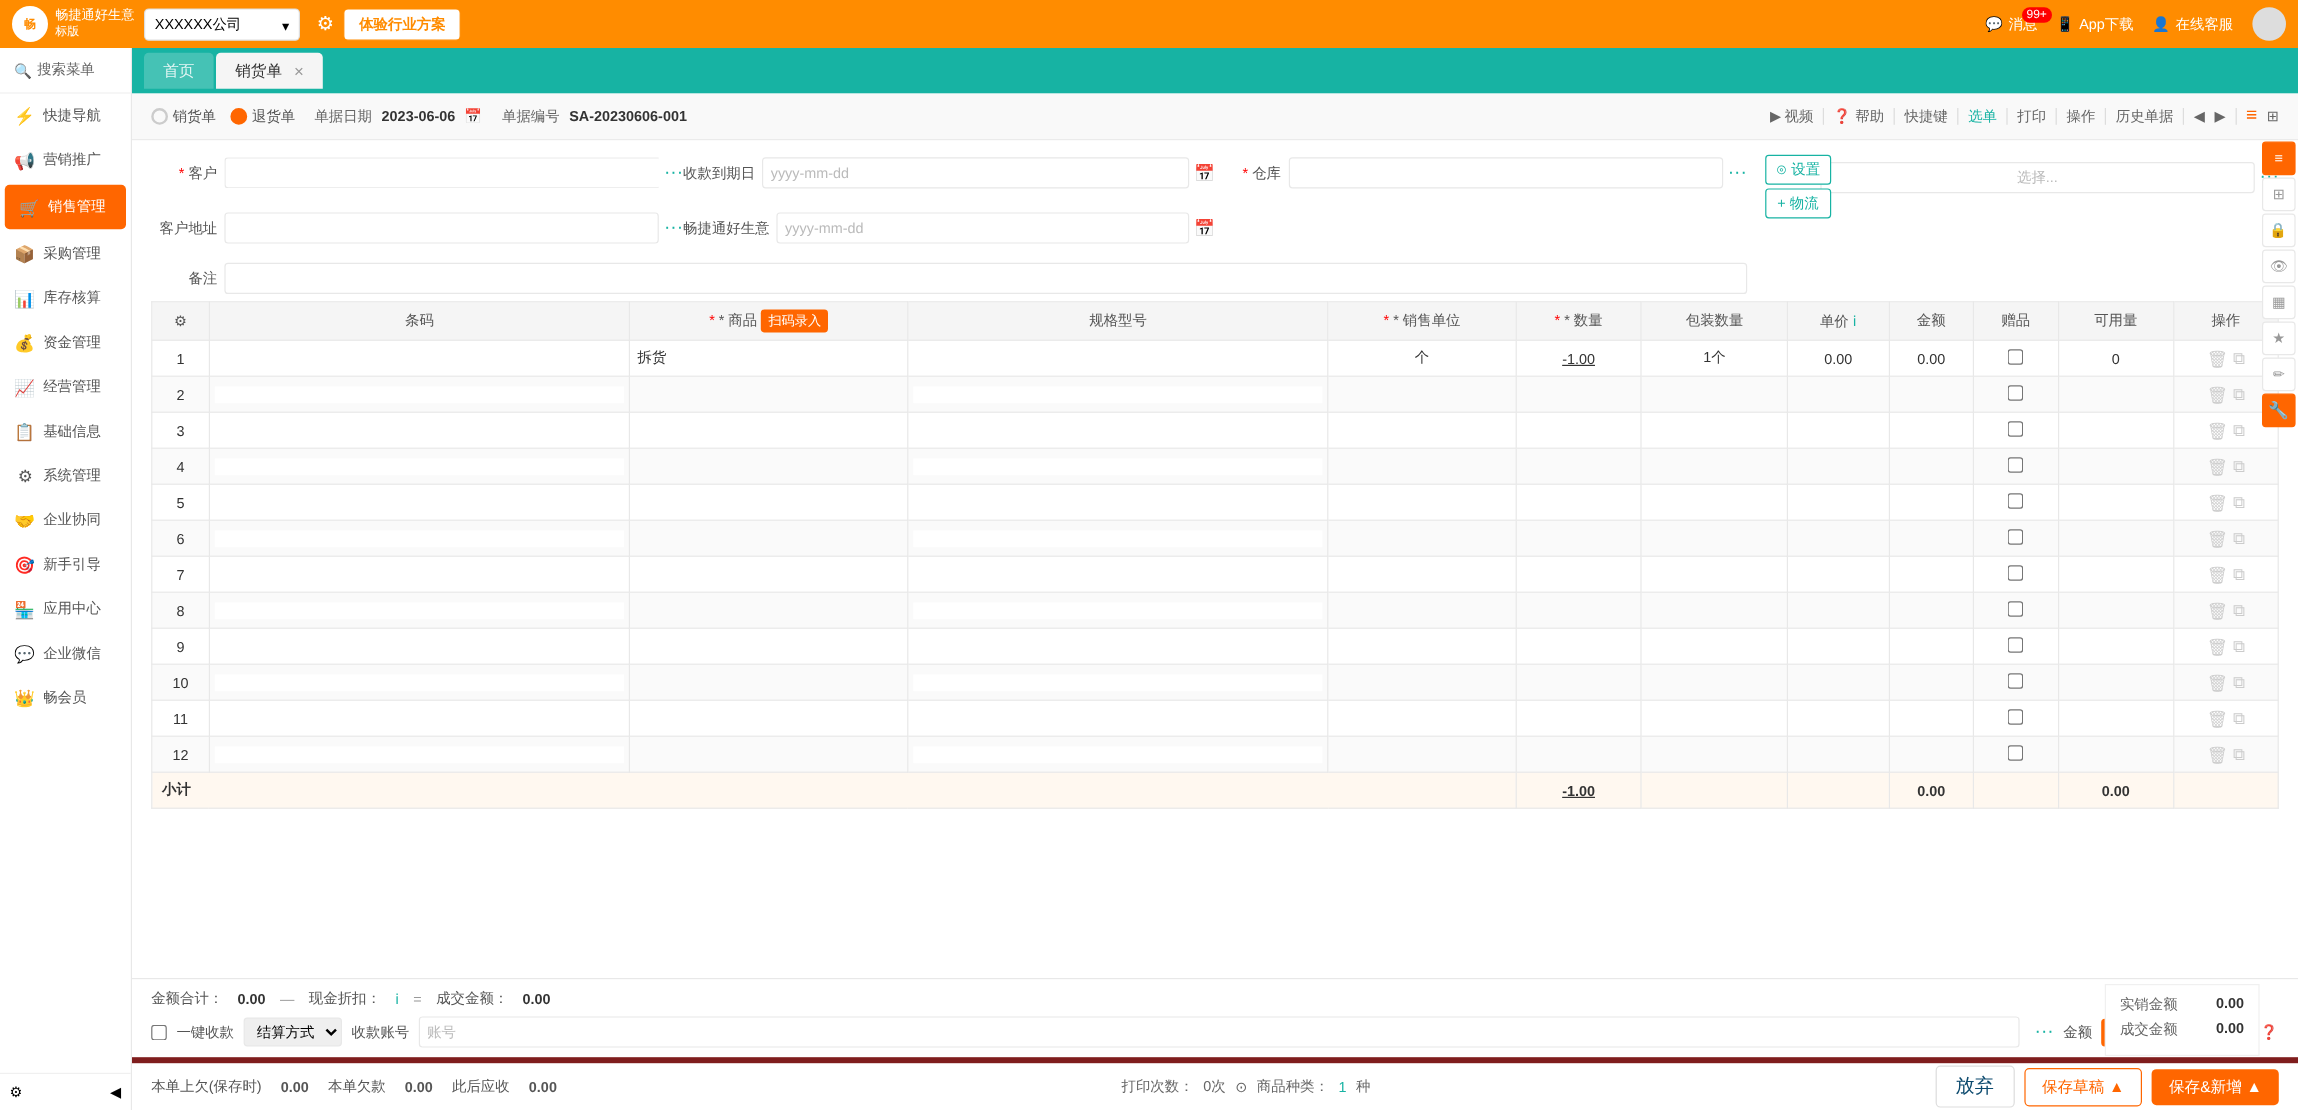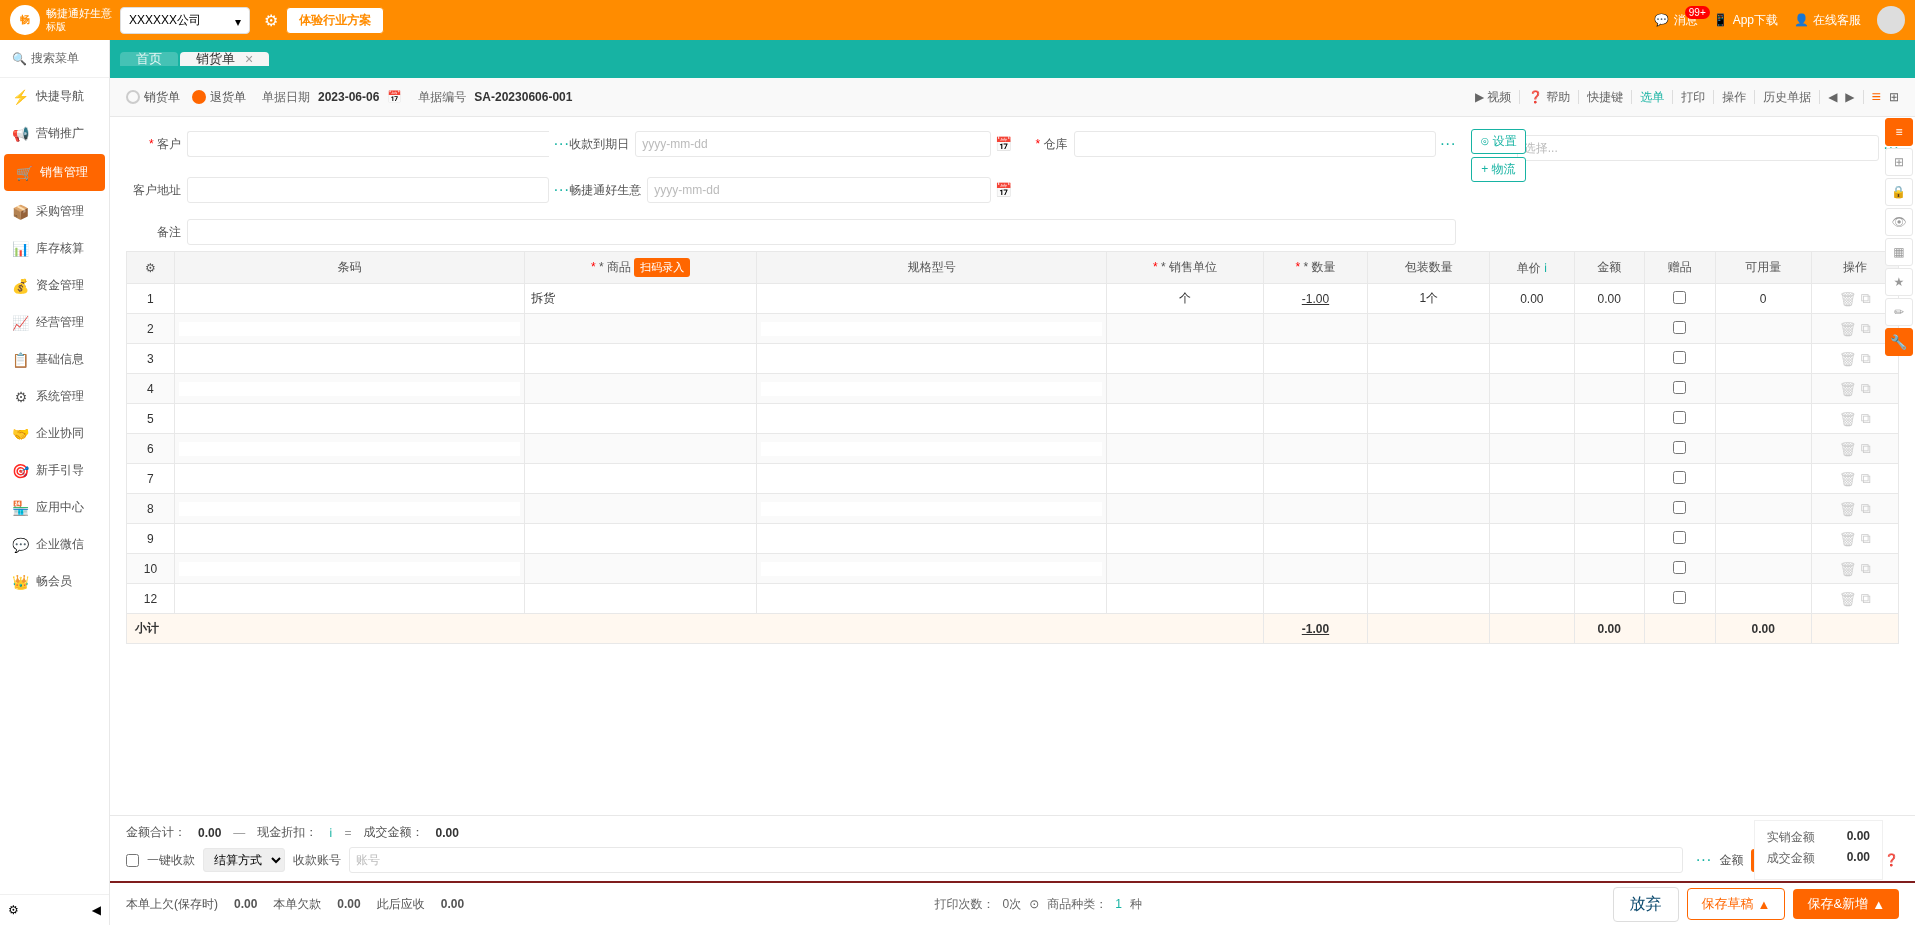--- a/index.html
+++ b/index.html
@@ -73,21 +73,21 @@
     
     .tab-bar {
       height: 38px;
       background: #17b3a3;
       display: flex;
       align-items: center;
       padding: 0 10px;
       gap: 2px;
     }
     .tab-item {
-      height: 14px;
+      height: 30px;
       padding: 0 16px;
       display: flex; align-items: center; gap: 6px;
       cursor: pointer; border-radius: 4px 4px 0 0;
       font-size: 13px; color: rgba(255,255,255,0.85);
     }
     .tab-item.active { background: #f5f5f5; color: #333; }
     .tab-item.home { background: rgba(255,255,255,0.2); }
     .tab-close { color: #999; font-size: 14px; margin-left: 4px; cursor: pointer; }
 
     
@@ -230,21 +230,21 @@
       border-radius: 3px;
       padding: 3px 8px;
       cursor: pointer;
       font-size: 12px;
     }
 
     
     .bottom-bar {
       height: 44px;
       background: #fff;
-      border-top: 2px solid #7f1d1d;
+      border-top: 5px solid #7f1d1d;
       display: flex;
       align-items: center;
       padding: 0 16px;
       justify-content: space-between;
     }
     .bottom-stats { display: flex; align-items: center; gap: 16px; color: #555; font-size: 12px; }
     .bottom-actions { display: flex; align-items: center; gap: 8px; }
     .btn-abandon {
       border: 1px solid #ddd;
       background: #fff;
@@ -547,21 +547,21 @@
           </div>
           <div style="position:absolute; right:-70px; top:-2px; display:flex; flex-direction:column; gap:3px;">
             <button class="btn-settings">⊙ 设置</button>
             <button class="btn-wuliu">+ 物流</button>
           </div>
         </div>
 
         <div class="col-field" style="margin-top:8px;">
           <div class="col-label">业务员</div>
           <div class="col-input-wrap">
-            <input class="col-input" type="text" style="flex: 1 1 0%;" placeholder="选择...">
+            <input class="col-input" type="text" style="flex: 1 1 0%; text-align: center;" placeholder="选择...">
             <span class="field-dots">···</span>
           </div>
         </div>
 
         <div class="col-field" style="margin-top:8px;">
           <div class="col-label">客户地址</div>
           <div class="col-input-wrap">
             <input class="col-input" type="text" style="flex: 1 1 0%;">
             <span class="field-dots">···</span>
           </div>
@@ -798,20 +798,39 @@
     <td class="checkbox-cell"><input type="checkbox" style=""></td>
     <td></td>
     <td>
       <div class="action-icons">
         <span class="action-icon">🗑</span>
         <span class="action-icon">⧉</span>
       </div>
     </td>
   </tr>
             <tr>
+    <td class="row-num">11</td>
+    <td><input type="text" style="border: none; width: 100%; outline: none; font-size: 12px;" value=""></td>
+    <td style="text-align:left; padding-left:6px;"></td>
+    <td><input type="text" style="border: none; width: 100%; outline: none; font-size: 12px;" value=""></td>
+    <td></td>
+    <td class=""></td>
+    <td></td>
+    <td></td>
+    <td></td>
+    <td class="checkbox-cell"><input type="checkbox" style=""></td>
+    <td></td>
+    <td>
+      <div class="action-icons">
+        <span class="action-icon">🗑</span>
+        <span class="action-icon">⧉</span>
+      </div>
+    </td>
+  </tr>
+            <tr>
     <td class="row-num">12</td>
     <td><input type="text" style="border: none; width: 100%; outline: none; font-size: 12px;" value=""></td>
     <td style="text-align:left; padding-left:6px;"></td>
     <td><input type="text" style="border: none; width: 100%; outline: none; font-size: 12px;" value=""></td>
     <td></td>
     <td class=""></td>
     <td></td>
     <td></td>
     <td></td>
     <td class="checkbox-cell"><input type="checkbox" style=""></td>

